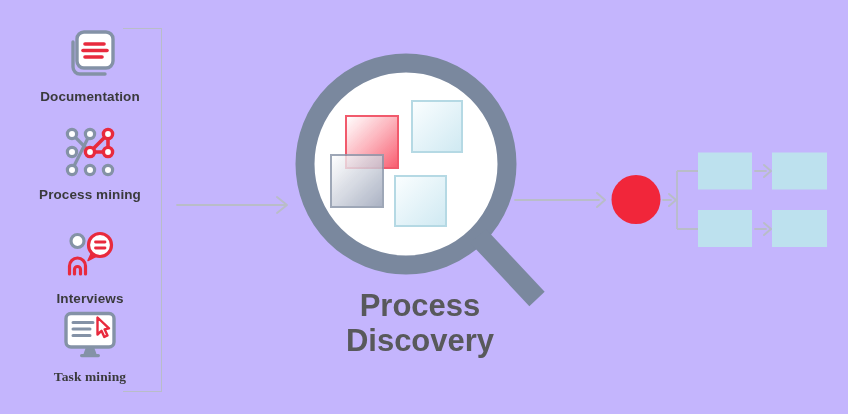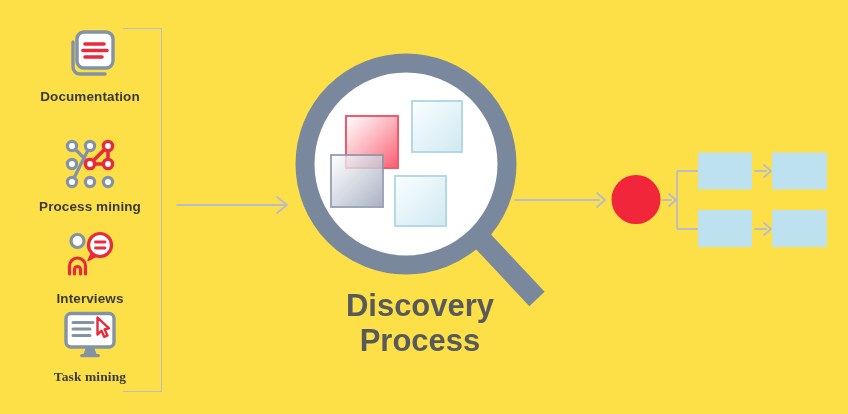--- a/index.html
+++ b/index.html
@@ -1,17 +1,17 @@
 <!DOCTYPE html>
 <html><head>
 <meta charset="utf-8">
 <style>
   html,body{margin:0;padding:0;background:#fff;}
   #canvas{
-    position:relative;width:848px;height:414px;background:#fde047;overflow:hidden;
+    position:relative;width:848px;height:414px;background:#c4b5fd;overflow:hidden;
     font-family:"Liberation Sans", sans-serif;
   }
   .abs{position:absolute;}
   
   .source-item{position:absolute;left:18px;width:144px;text-align:center;}
   .source-item .icn{display:block;margin:0 auto;}
   .source-label{
     margin-top:7px;font-size:13.5px;font-weight:700;color:#3a3a3c;letter-spacing:.1px;
   }
   
@@ -36,21 +36,21 @@
     <svg class="icn" width="56" height="54" viewBox="0 0 56 54">
       <path d="M11 14 v25 a7 7 0 0 0 7 7 h25" fill="none" stroke="#8492a6" stroke-width="3.4" stroke-linecap="round"></path>
       <rect x="15" y="4" width="36" height="36" rx="7" fill="#ffffff" stroke="#8492a6" stroke-width="3.4"></rect>
       <path d="M23 16 H42" stroke="#e82a3d" stroke-width="3.6" stroke-linecap="round"></path>
       <path d="M21 22.5 H45" stroke="#e82a3d" stroke-width="3.6" stroke-linecap="round"></path>
       <path d="M23 29 H40" stroke="#e82a3d" stroke-width="3.6" stroke-linecap="round"></path>
     </svg>
     <div class="source-label">Documentation</div>
   </div>
 
-  <div class="source-item" style="top:136px;">
+  <div class="source-item" style="top:124px;">
     <svg class="icn" width="56" height="56" viewBox="0 0 56 56">
       <path d="M10 10 L28 28" stroke="#8492a6" stroke-width="3.2"></path>
       <path d="M10 46 L28 10" stroke="#8492a6" stroke-width="3.2"></path>
       <path d="M28 28 L46 10 M28 28 L46 28 M46 10 V28" stroke="#e82a3d" stroke-width="3.6"></path>
       <circle cx="10" cy="10" r="4.6" fill="#fff" stroke="#8492a6" stroke-width="3.2"></circle>
       <circle cx="28" cy="10" r="4.6" fill="#fff" stroke="#8492a6" stroke-width="3.2"></circle>
       <circle cx="10" cy="28" r="4.6" fill="#fff" stroke="#8492a6" stroke-width="3.2"></circle>
       <circle cx="10" cy="46" r="4.6" fill="#fff" stroke="#8492a6" stroke-width="3.2"></circle>
       <circle cx="28" cy="46" r="4.6" fill="#fff" stroke="#8492a6" stroke-width="3.2"></circle>
       <circle cx="46" cy="46" r="4.6" fill="#fff" stroke="#8492a6" stroke-width="3.2"></circle>
@@ -112,22 +112,22 @@
     </g>
     <g>
       <rect x="58" y="70" width="52" height="52" fill="url(#gradRed)" opacity="0.9" stroke="#f0495d" stroke-width="2"></rect>
       <rect x="124" y="55" width="50" height="51" fill="url(#gradBlue)" stroke="#b5d9e4" stroke-width="2"></rect>
       <rect x="43" y="109" width="52" height="52" fill="url(#gradGray)" opacity="0.85" stroke="#8e98ab" stroke-width="2"></rect>
       <rect x="107" y="130" width="51" height="50" fill="url(#gradBlue)" stroke="#b5d9e4" stroke-width="2"></rect>
     </g>
   </svg>
 
   <div id="discovery-title">
+    <div>Process</div>
     <div>Discovery</div>
-    <div>Process</div>
   </div>
 
   <svg class="abs" style="left:505px;top:140px;" width="335" height="120" viewBox="0 0 335 120">
 
     <g>
       <path d="M10 60 H94" stroke="#b9bdc8" stroke-width="1.8" fill="none" stroke-linecap="round"></path>
       <polyline points="92,53 100,60 92,67" stroke="#b9bdc8" stroke-width="2" fill="none" stroke-linecap="round" stroke-linejoin="round"></polyline>
     </g>
 
     <circle cx="131" cy="59.5" r="24.5" fill="#f1263a"></circle>

